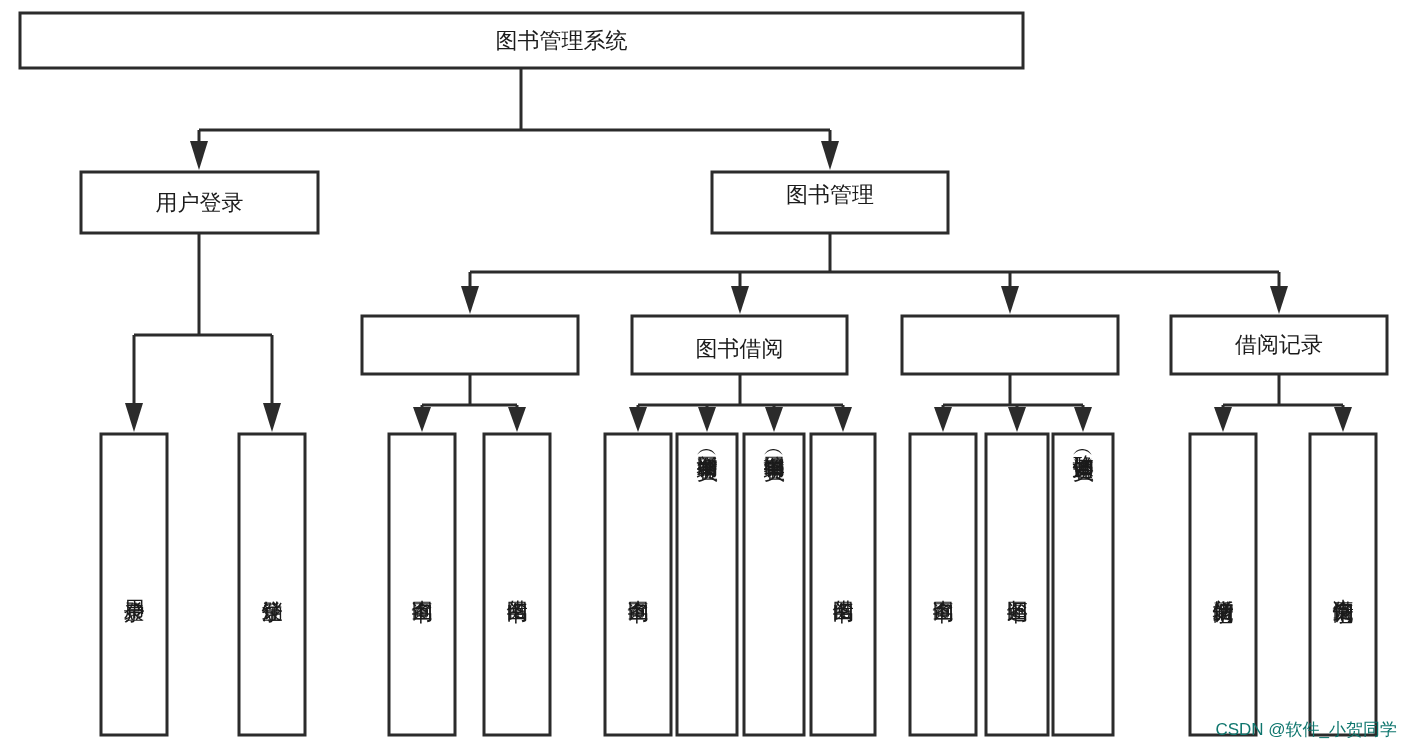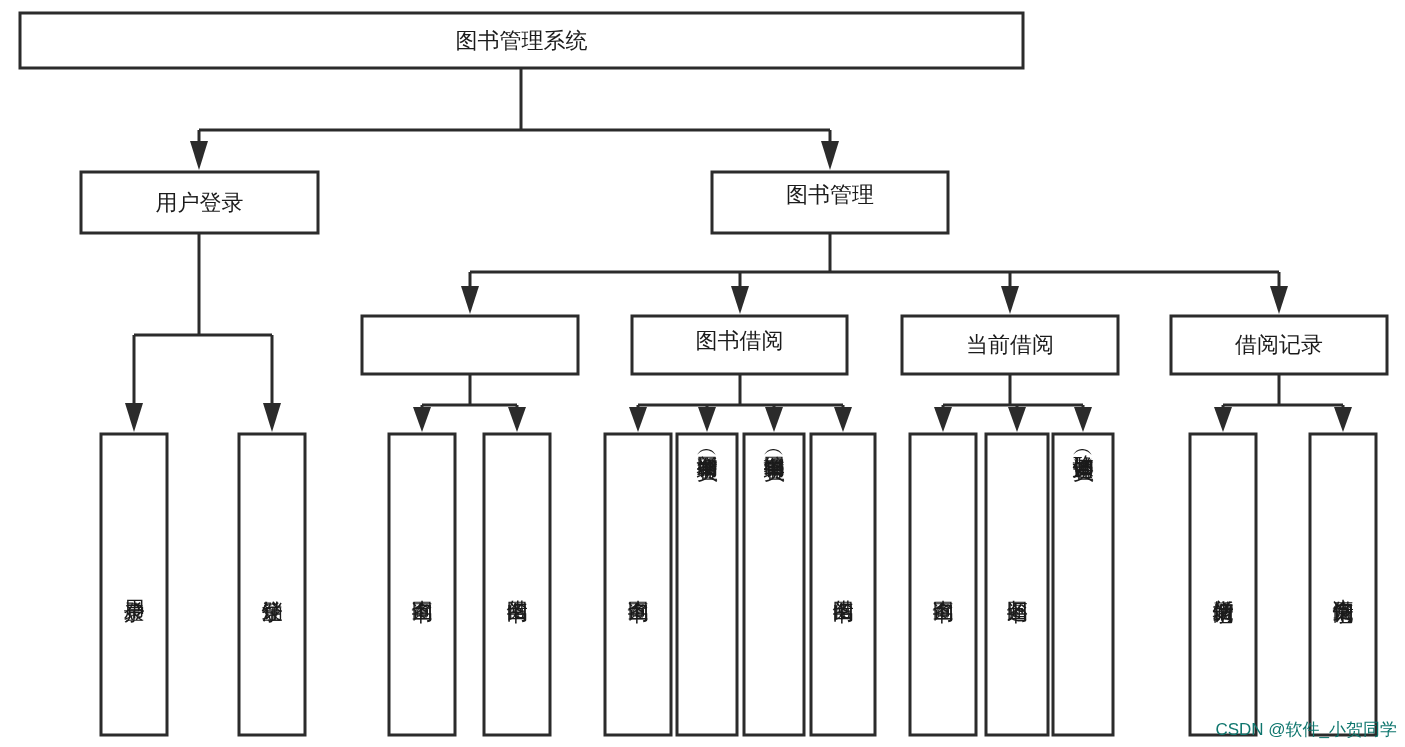--- a/index.html
+++ b/index.html
@@ -183,36 +183,33 @@
     <rect class="node-box" x="677" y="434" width="60" height="301"></rect>
     <rect class="node-box" x="744" y="434" width="60" height="301"></rect>
     <rect class="node-box" x="811" y="434" width="64" height="301"></rect>
     <rect class="node-box" x="910" y="434" width="66" height="301"></rect>
     <rect class="node-box" x="986" y="434" width="62" height="301"></rect>
     <rect class="node-box" x="1053" y="434" width="60" height="301"></rect>
     <rect class="node-box" x="1190" y="434" width="66" height="301"></rect>
     <rect class="node-box" x="1310" y="434" width="66" height="301"></rect>
   </svg>
 
-  <div class="htext-wrap" style="left:20px;  top:13px;  width:1003px; height:55px;">
+  <div class="htext-wrap" style="left:20px;  top:13px;  width:1003px; height:55px;padding-left:40px;">
     <span class="htext">图书管理系统</span>
   </div>
 
   <div class="htext-wrap" style="left:81px;  top:172px; width:237px; height:61px;">
     <span class="htext">用户登录</span>
   </div>
   <div class="htext-wrap" style="left:712px; top:172px; width:236px; height:45px;">
     <span class="htext">图书管理</span>
   </div>
 
-  <div class="htext-wrap" style="left:632px;  top:316px; width:215px; height:50px;">
+  <div class="htext-wrap" style="left:632px;  top:324px; width:215px; height:50px;">
     <span class="htext">图书借阅</span>
-  </div>
-  <div class="htext-wrap" style="left:902px;  top:316px; width:216px; height:58px;">
-    <span class="htext">当前借阅</span>
   </div>
   <div class="htext-wrap" style="left:1171px; top:316px; width:216px; height:58px;">
     <span class="htext">借阅记录</span>
   </div>
 
   <div class="vtext-wrap" style="left:101px;  top:434px; width:66px; height:301px;">
     <span class="vtext">用户登录</span>
   </div>
   <div class="vtext-wrap" style="left:239px;  top:434px; width:66px; height:301px;">
     <span class="vtext">注销登录</span>

